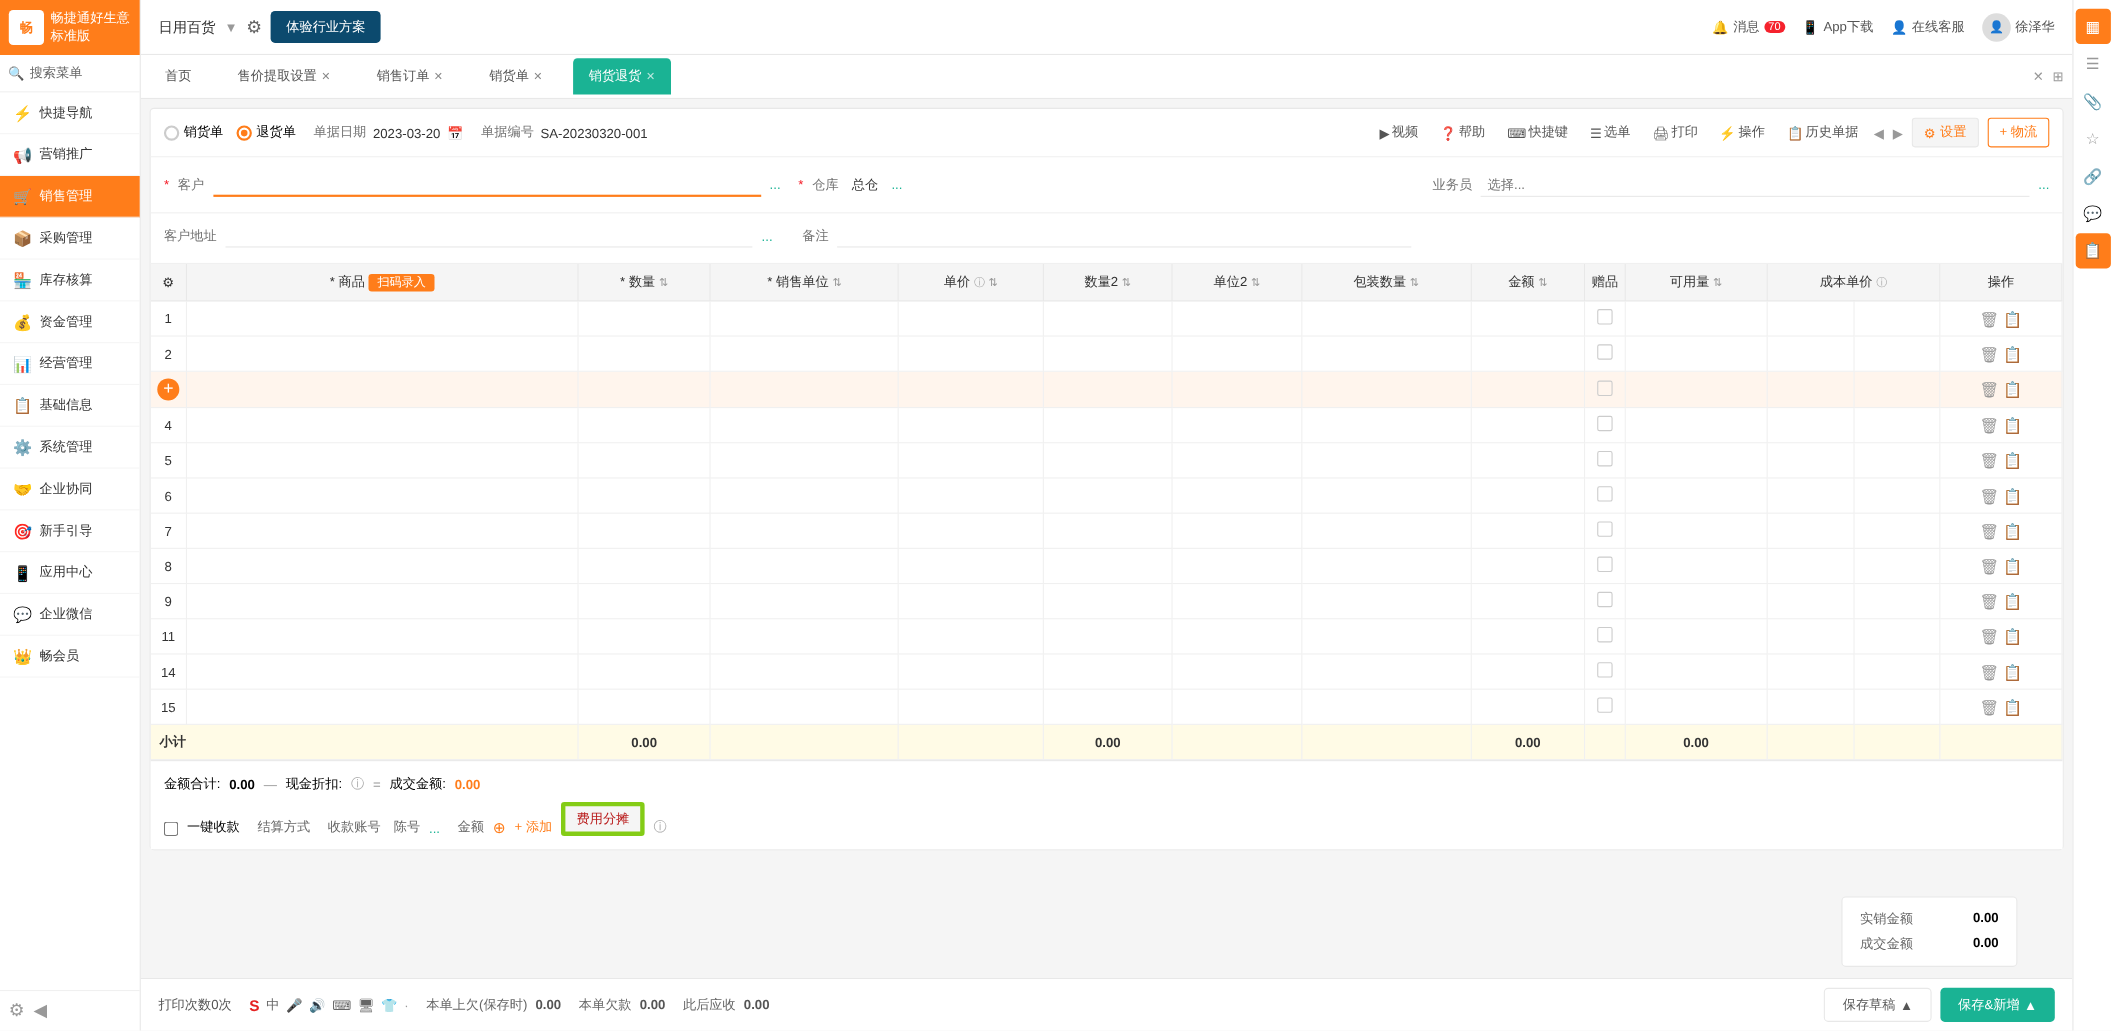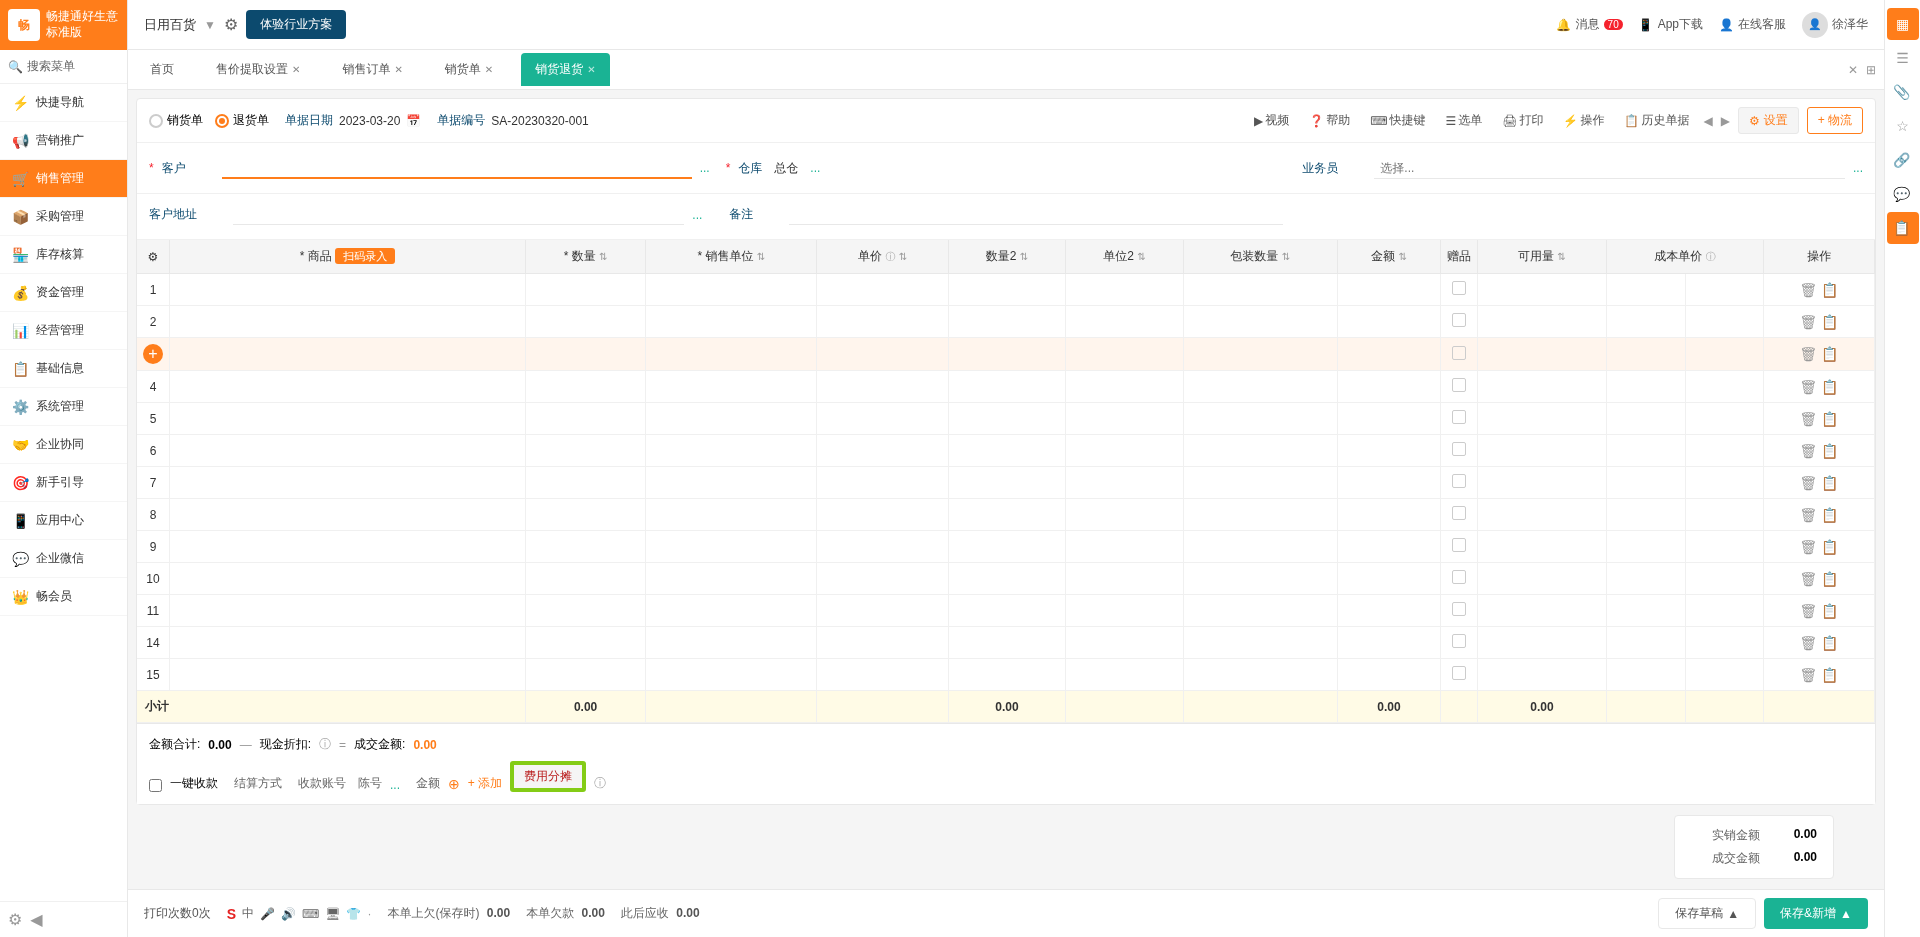--- a/index.html
+++ b/index.html
@@ -153,36 +153,35 @@
     .toolbar-left { display: flex; align-items: center; gap: 16px; }
     .radio-group { display: flex; align-items: center; gap: 12px; }
     .radio-item { display: flex; align-items: center; gap: 4px; cursor: pointer; }
     .radio-circle {
       width: 14px; height: 14px; border-radius: 50%;
       border: 2px solid #ccc; display: flex; align-items: center; justify-content: center;
     }
     .radio-circle.checked { border-color: #ff7d1a; }
     .radio-circle.checked::after { content: ''; width: 6px; height: 6px; border-radius: 50%; background: #ff7d1a; }
     .form-field { display: flex; align-items: center; gap: 6px; }
-    .field-label { color: #0c4a6e; }
+    .field-label { color: #737373; }
     .field-value { color: #333; }
     .toolbar-right { display: flex; align-items: center; gap: 8px; color: #555; }
     .toolbar-btn { display: flex; align-items: center; gap: 2px; cursor: pointer; padding: 3px 6px; border-radius: 3px; }
     .setting-btn { background: #f5f5f5; border: 1px solid #e8e8e8; padding: 4px 10px; border-radius: 3px; cursor: pointer; color: #ff7d1a; display: flex; align-items: center; gap: 4px; }
     .add-logistics-btn { background: #fff; border: 1px solid #ff7d1a; color: #ff7d1a; padding: 4px 10px; border-radius: 3px; cursor: pointer; display: flex; align-items: center; gap: 4px; }
     .form-row { display: flex; align-items: center; gap: 8px; padding: 6px 0; }
     .required-star { color: #f5222d; }
     .input-field {
       flex: 1;
       border: none;
       border-bottom: 1px solid #e8e8e8;
       padding: 3px 6px;
       color: #4d7c0f;
       outline: none;
-      margin-left: 28px;
     }
     .dots-link { color: #1ab394; cursor: pointer; }
 
     
     .data-table { width: 100%; border-collapse: collapse; font-size: 12px; }
     .table-header-row th {
       background: #f5f5f5;
       padding: 8px 6px;
       text-align: center;
       border-bottom: 1px solid #e8e8e8;
@@ -234,21 +233,21 @@
     .payment-row { display: flex; align-items: flex-end; gap: 8px; padding: 4px 0; }
     .fee-btn {
       background: #f5f5f5;
       border: 4px solid #84cc16;
       padding: 3px 10px;
       border-radius: 3px;
       cursor: pointer;
       color: #b91c1c;
     }
     .add-icon { color: #ff7d1a; font-size: 14px; cursor: pointer; }
-    .summary-row { display: flex; justify-content: space-between; gap: 20px; padding: 3px 0; margin-left: 21px; }
+    .summary-row { display: flex; justify-content: space-between; gap: 20px; padding: 3px 0; }
 
     
     .action-bar {
       background: #fff;
       border-top: 1px solid #e8e8e8;
       padding: 8px 16px;
       display: flex;
       align-items: center;
       justify-content: space-between;
     }
@@ -758,43 +757,20 @@
       <td></td>
       <td></td>
       <td>
         <div class="action-icons">
           <span class="icon-btn">🗑</span>
           <span class="icon-btn">📋</span>
         </div>
       </td>
     </tr>
               <tr>
-      <td class="row-num">10</td>
-      <td class="col-goods"></td>
-      <td></td>
-      <td></td>
-      <td></td>
-      <td></td>
-      <td></td>
-      <td></td>
-      <td></td>
-      <td class="checkbox-cell">
-        <div class="checkbox-box"></div>
-      </td>
-      <td></td>
-      <td></td>
-      <td></td>
-      <td>
-        <div class="action-icons">
-          <span class="icon-btn">🗑</span>
-          <span class="icon-btn">📋</span>
-        </div>
-      </td>
-    </tr>
-              <tr>
       <td class="row-num">11</td>
       <td class="col-goods"></td>
       <td></td>
       <td></td>
       <td></td>
       <td></td>
       <td></td>
       <td></td>
       <td></td>
       <td class="checkbox-cell">

